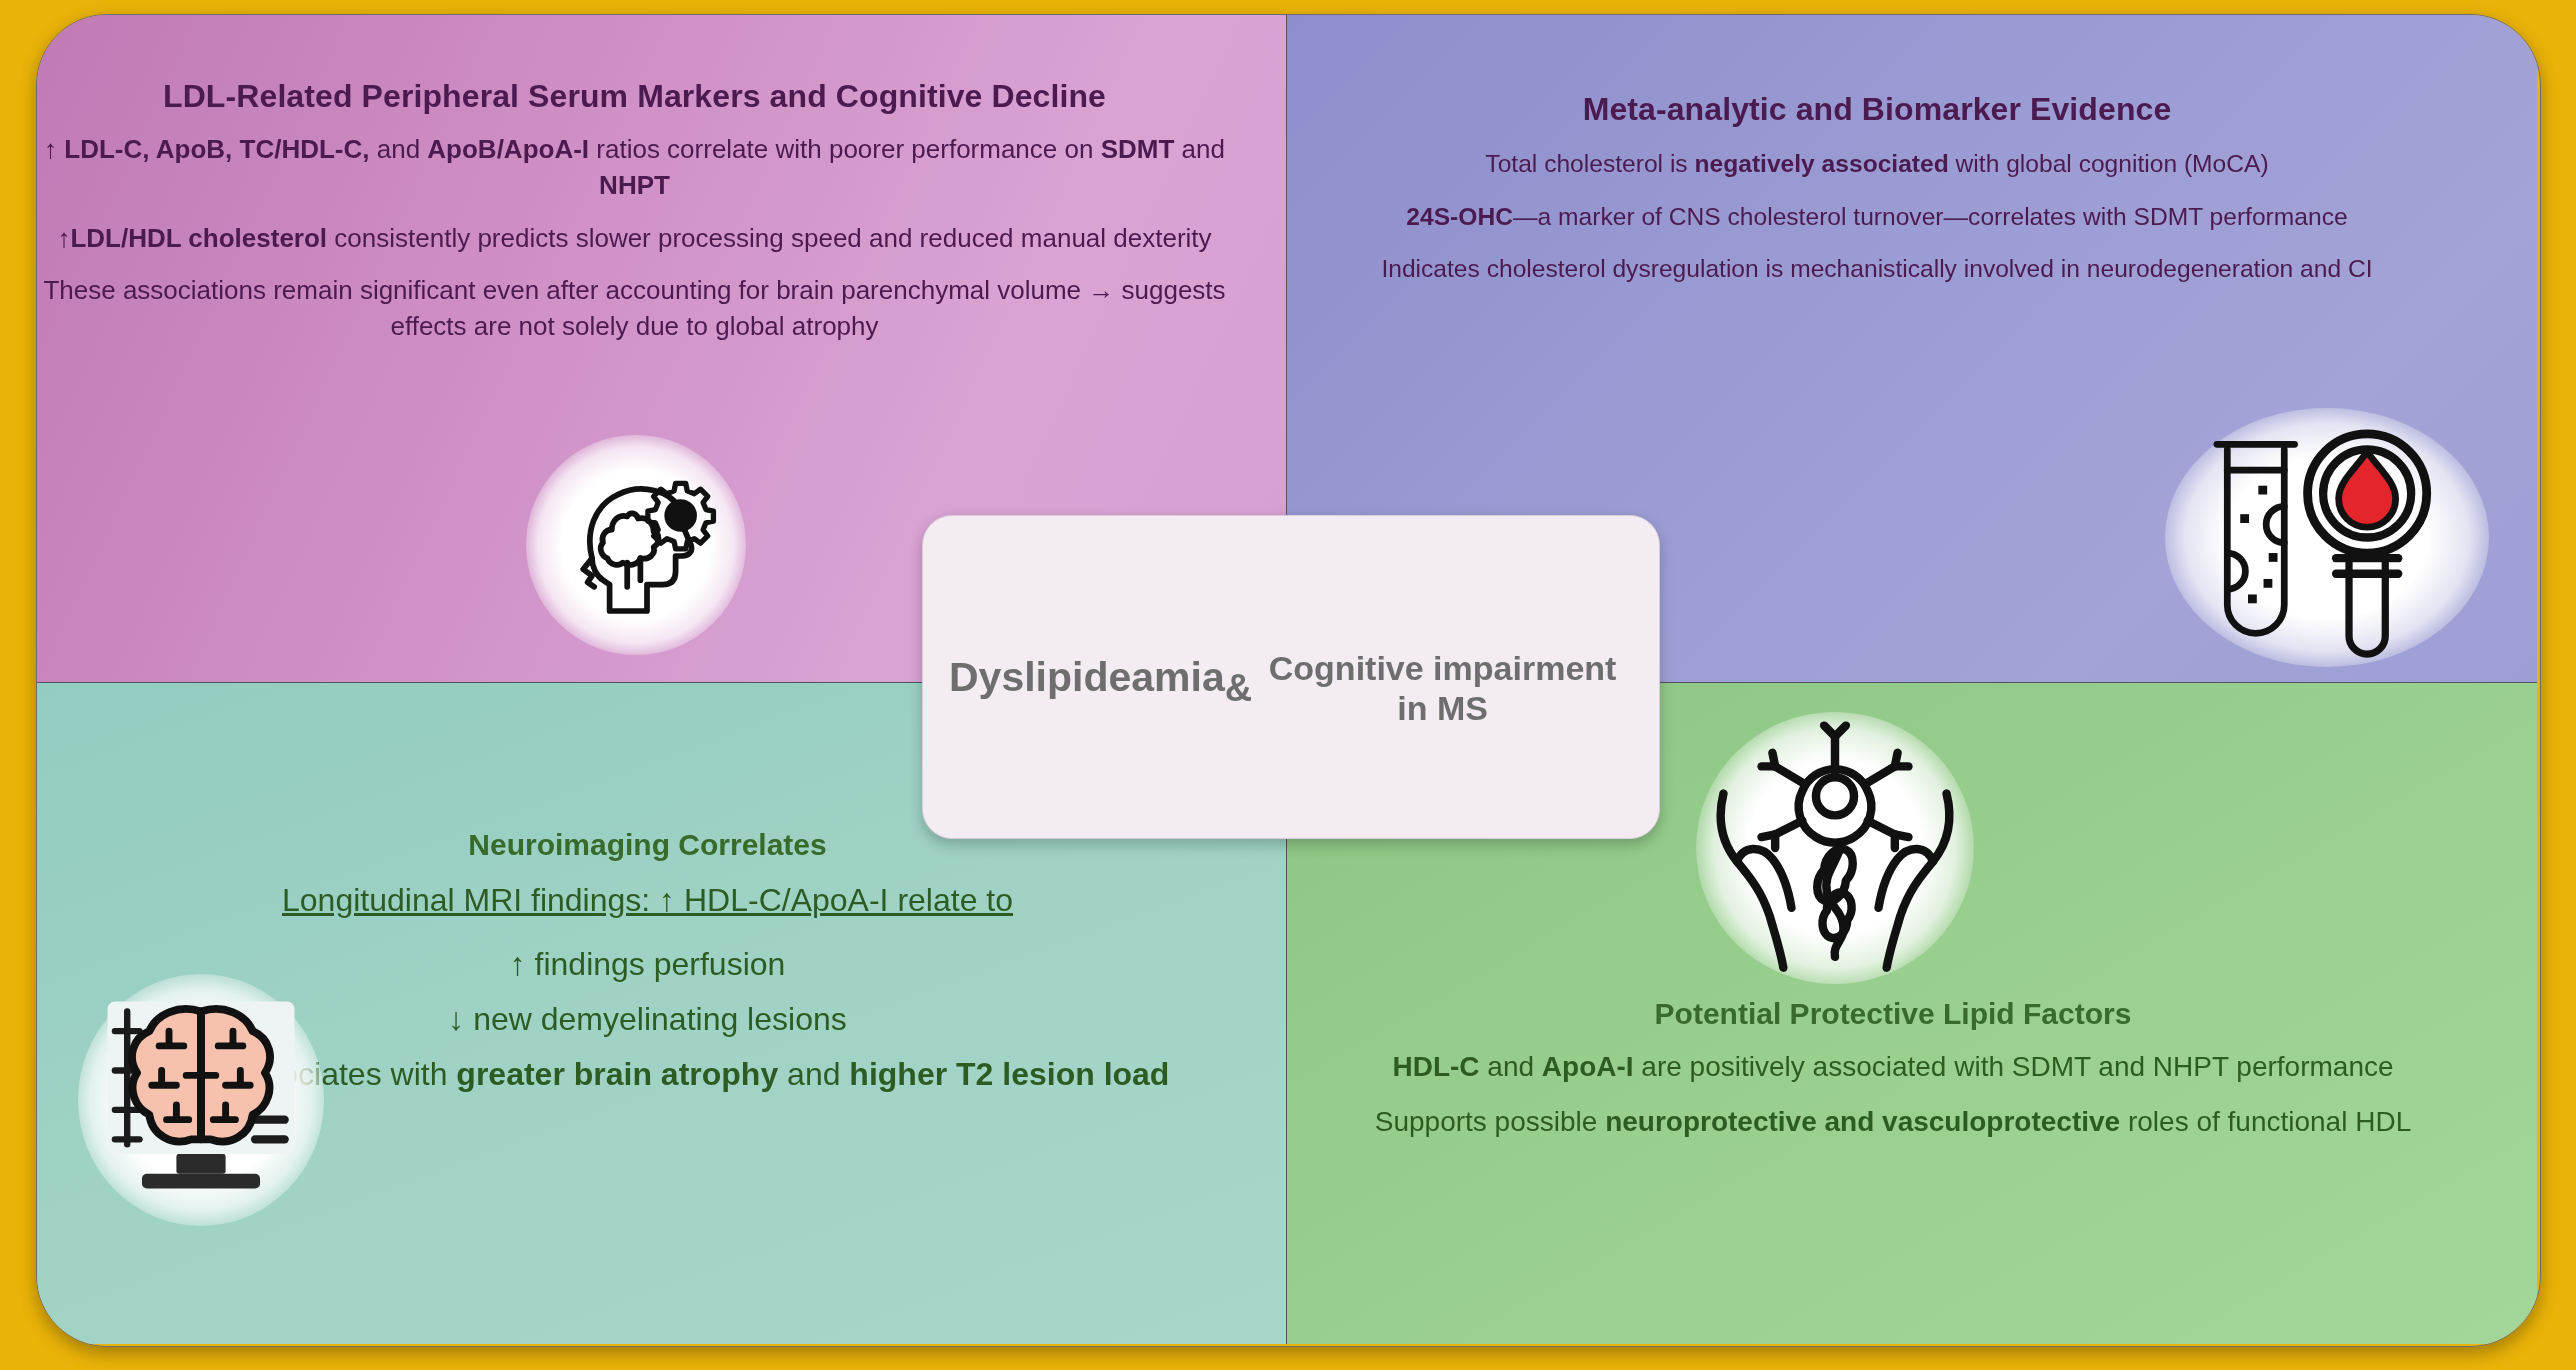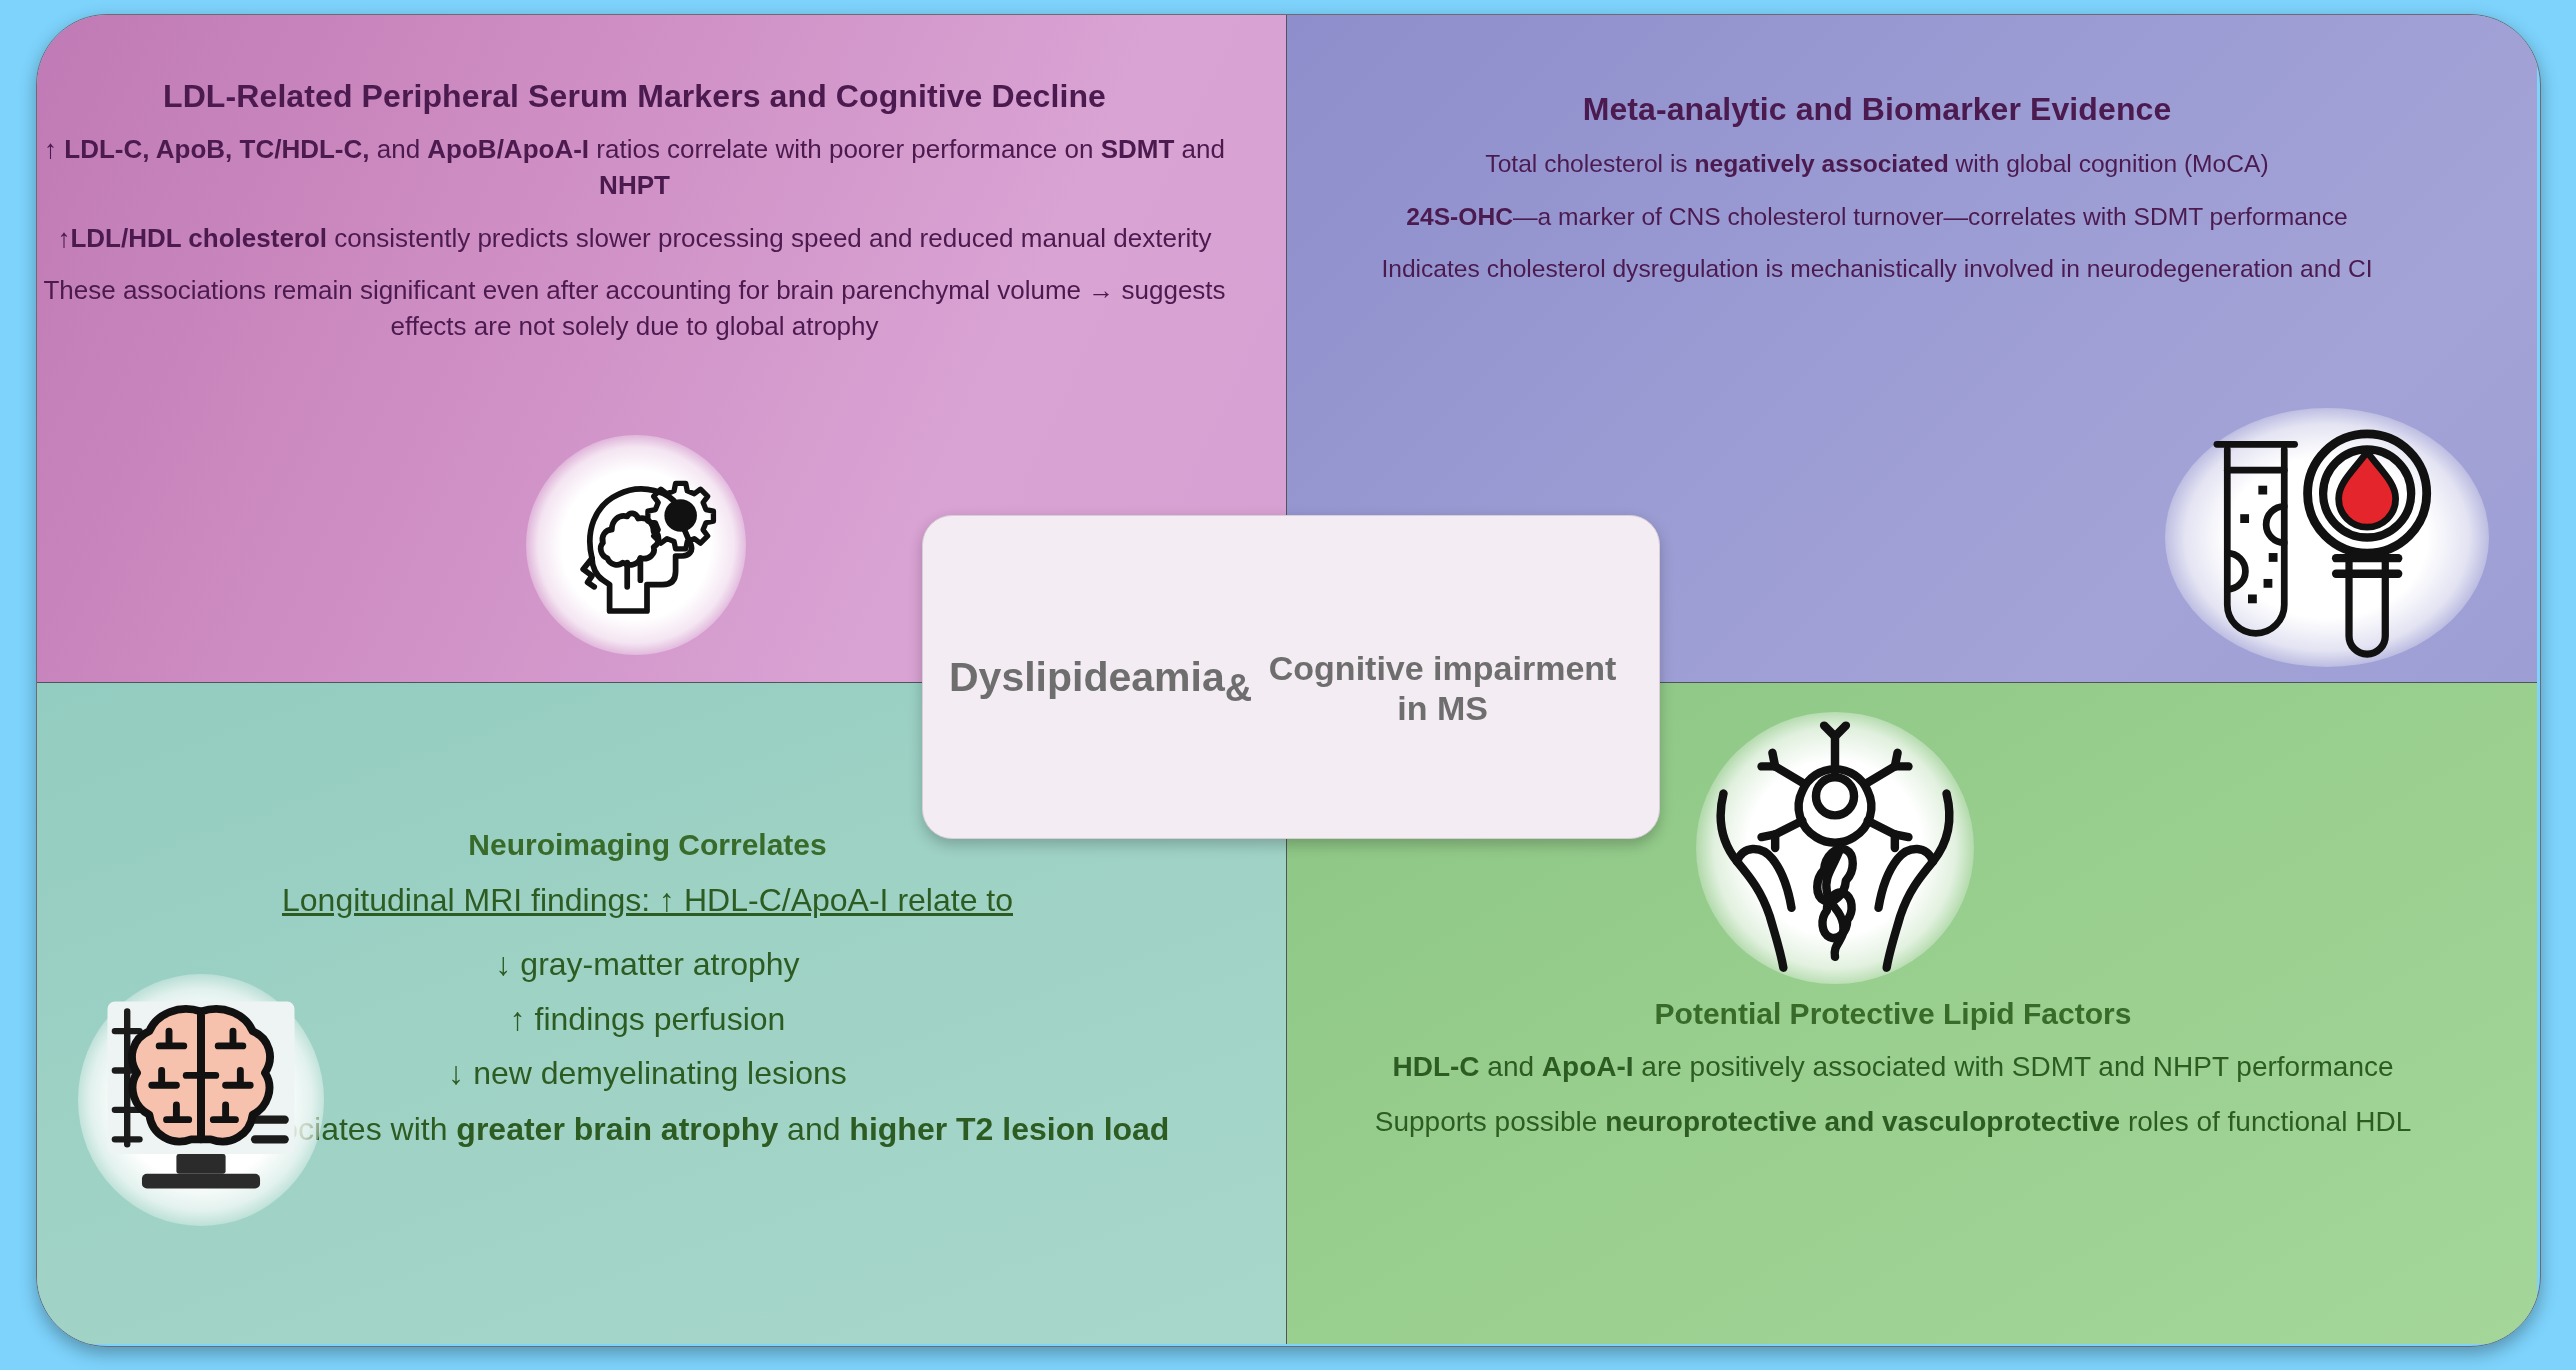--- a/index.html
+++ b/index.html
@@ -2,21 +2,21 @@
 <html style="font-size:10.4px"><head>
 <meta charset="utf-8">
 <style>
   html,body{margin:0;padding:0;background:#ffffff;}
   body{
     width:2576px;height:1370px;
     font-family:"Liberation Sans", sans-serif;
     overflow:hidden;
   }
 
-  #root{position:relative;width:2576px;height:1370px;background:#7dd3fc;}
+  #root{position:relative;width:2576px;height:1370px;background:#eab308;}
 
   
   .board{
     position:absolute;
     left:36px;top:14.2px;
     width:2505px;height:1333px;
     border-radius:71px;
     overflow:hidden;
     box-shadow:0 6.5px 17px rgba(0,0,0,.30);
     border:1.9px solid #6b6b74;
@@ -154,21 +154,20 @@
       <b>24S-OHC</b>—a marker of CNS cholesterol turnover—correlates with SDMT performance
     </div>
     <div class="p-tr">
       Indicates cholesterol dysregulation is mechanistically involved in neurodegeneration and CI
     </div>
   </div>
 
   <div class="block" id="bl-text">
     <div class="title-bl h-green">Neuroimaging Correlates</div>
     <div class="p-bl-big">Longitudinal MRI findings: ↑ HDL-C/ApoA-I relate to</div>
-    <div class="p-bl-line">↓ gray-matter atrophy</div>
     <div class="p-bl-line">↑ findings perfusion</div>
     <div class="p-bl-line">↓ new demyelinating lesions</div>
     <div class="p-bl-last">
       <b>LDL-C</b> associates with <b>greater brain atrophy</b> and <b>higher T2 lesion load</b>
     </div>
   </div>
 
   <div class="block" id="br-text">
     <div class="title-br h-green">Potential Protective Lipid Factors</div>
     <div class="p-br">

